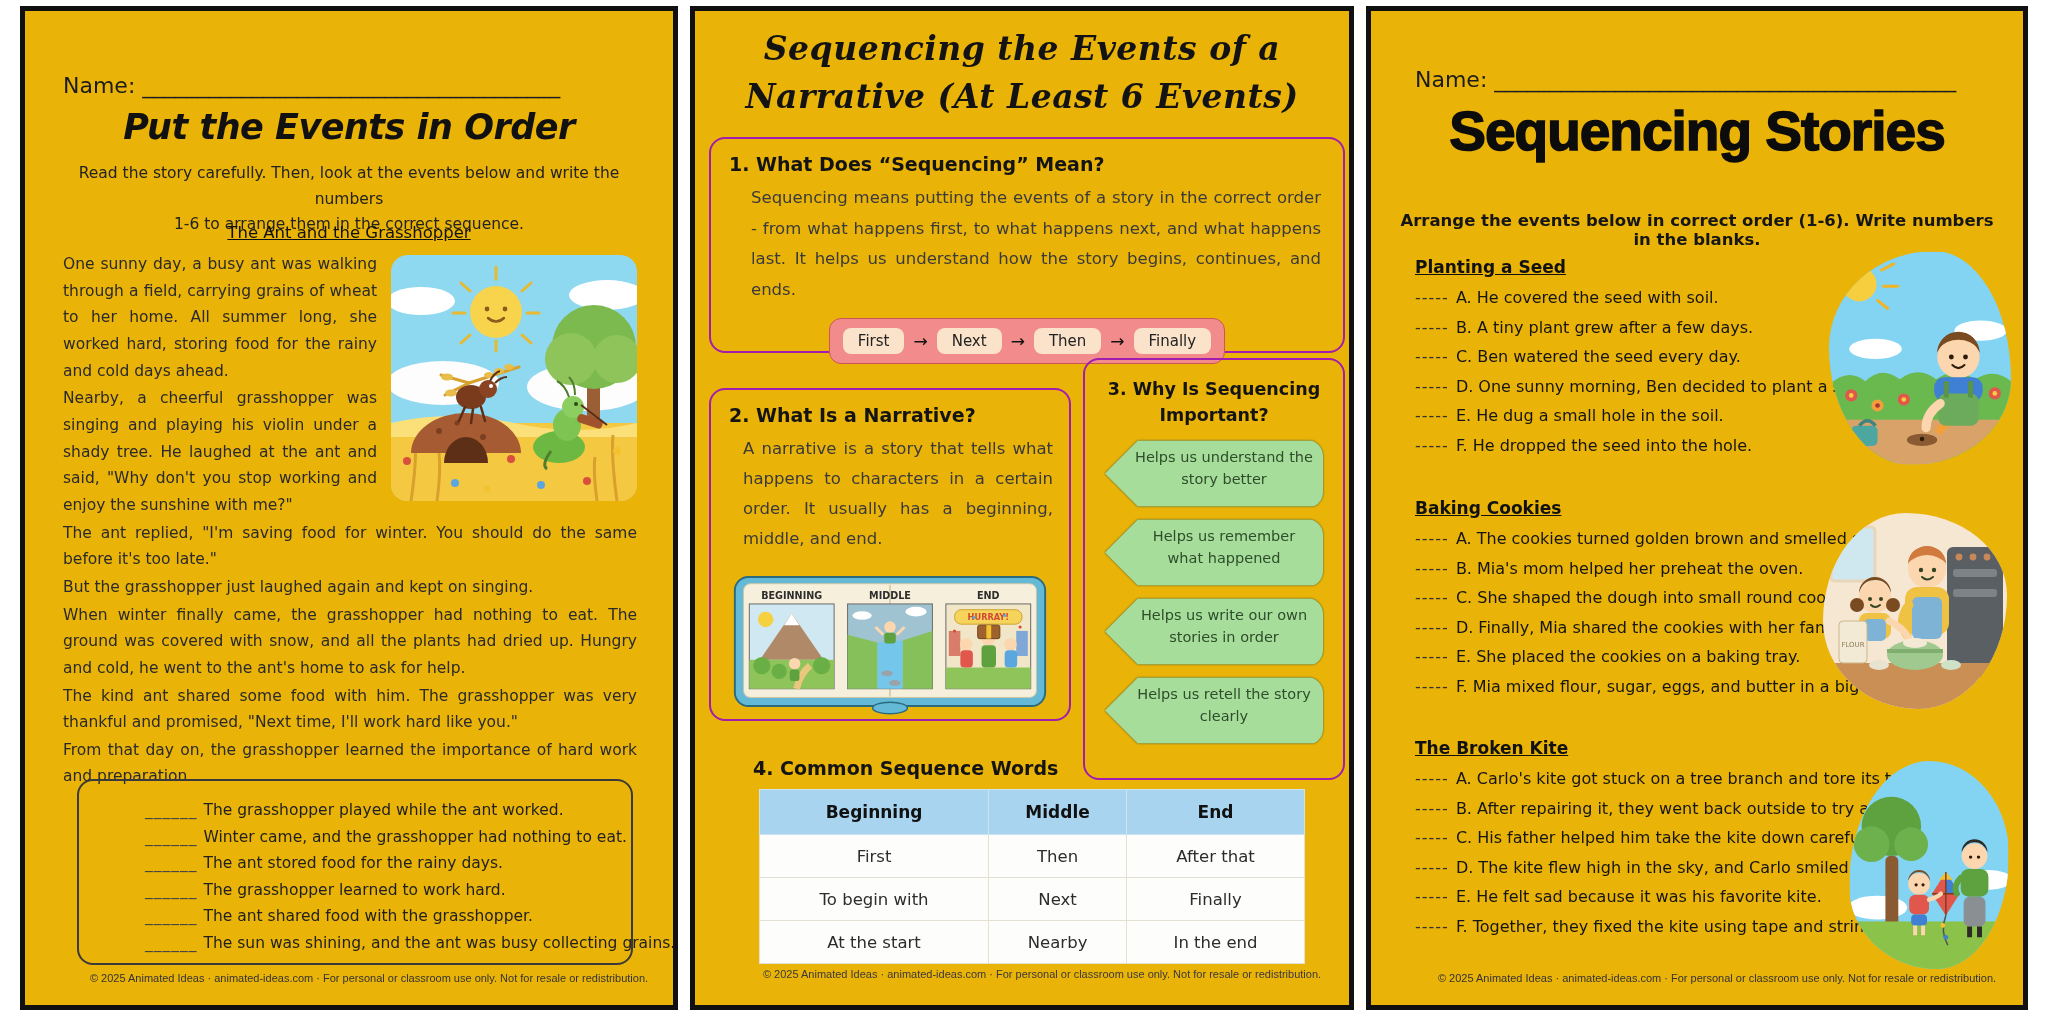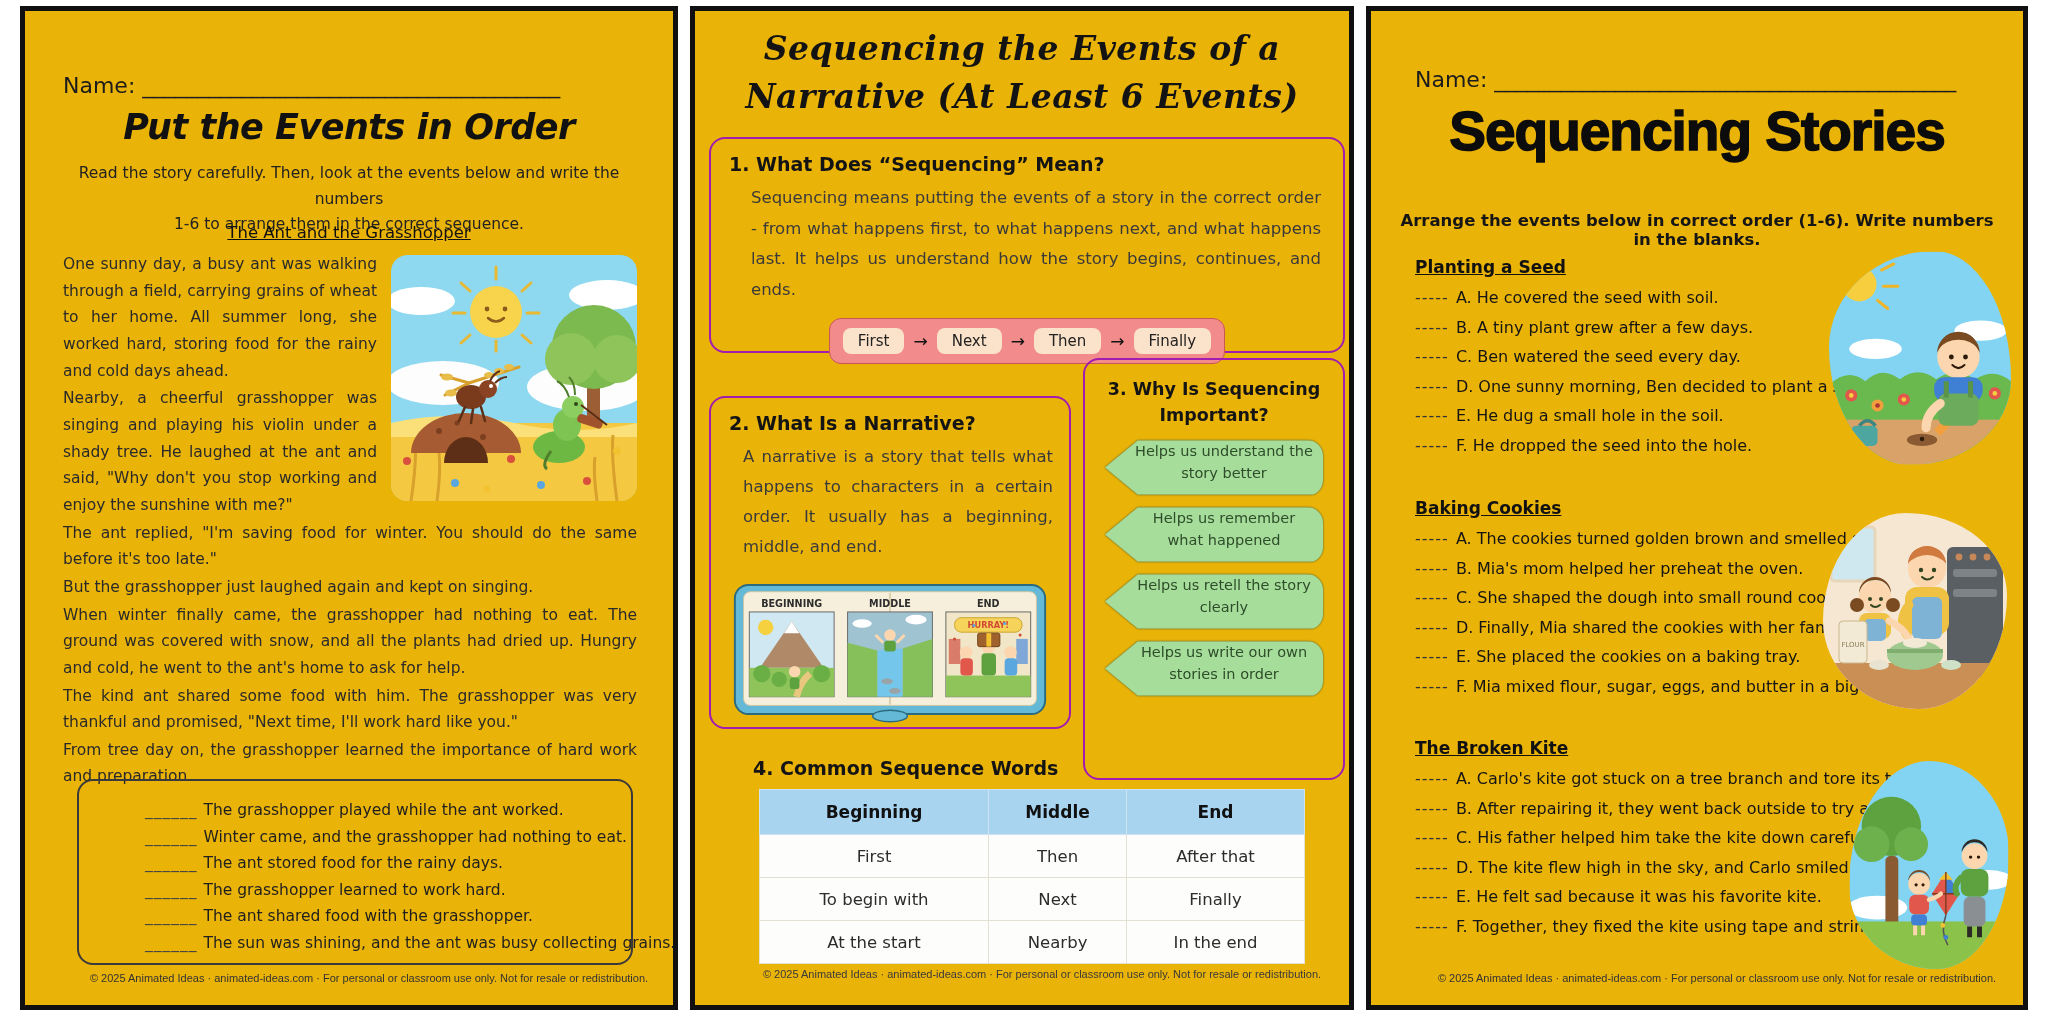--- a/index.html
+++ b/index.html
@@ -30,33 +30,33 @@
           font-family:"Liberation Sans",sans-serif;padding-left:40px;}
   #page1 .footer{top:961px;}
 
   
   .p2-title{position:absolute;left:0;right:0;text-align:center;font-family:"DejaVu Serif",serif;
             font-style:italic;font-weight:bold;font-size:33px;color:#131313;letter-spacing:0.5px;}
   .p2-title.l1{top:18px;}
   .p2-title.l2{top:66px;}
   .p2box{position:absolute;border:2px solid #a21caf;border-radius:16px;box-sizing:border-box;background:transparent;}
   #p2box1{left:14px;top:126px;width:636px;height:216px;}
-  #p2box2{left:14px;top:385px;width:362px;height:333px;}
+  #p2box2{left:14px;top:377px;width:362px;height:333px;}
   #p2box3{left:388px;top:347px;width:262px;height:422px;}
   .p2-h{font-size:19px;font-weight:bold;color:#141414;margin:14px 0 8px 18px;}
   .p2-body{font-size:16.5px;line-height:1.85;color:#3a3a3a;margin:0 22px 0 40px;text-align:justify;}
   .p2-flow{display:flex;justify-content:center;margin-top:13px;}
   .p2-flow-inner{display:inline-flex;align-items:center;background:#f28b8b;border:1.5px solid #c55;
                  border-radius:12px;padding:9px 13px;}
   .p2-chip{background:#fbe3cb;border-radius:8px;padding:4px 15px;font-size:15px;color:#222;}
   .p2-arrow{margin:0 9px;font-size:17px;color:#111;}
   .p2-body2{font-size:16.5px;line-height:1.82;color:#3a3a3a;margin:0 16px 0 32px;text-align:justify;}
   .p2-book{display:block;margin:12px auto 0 auto;}
   .p2-h3{font-size:17.5px;font-weight:bold;text-align:center;color:#141414;line-height:1.5;margin-top:16px;}
-  .p2-reason{width:218px;height:56px;margin:11px auto 0 auto;background:#a7dd9b;border-radius:16px;
+  .p2-reason{width:218px;height:68px;margin:11px auto 0 auto;background:#a7dd9b;border-radius:16px;
              clip-path:polygon(0 50%,15% 2%,100% 2%,100% 98%,15% 98%);
              display:flex;align-items:center;justify-content:center;text-align:center;
              font-size:14.5px;color:#2e4d2a;padding:0 10px 10px 30px;box-sizing:border-box;line-height:1.45;}
   .p2-reasonwrap{filter:drop-shadow(0 0 1px #3c5c38);}
   .p2-s4h{position:absolute;left:58px;top:746px;font-size:19px;font-weight:bold;color:#141414;}
   .p2-table{position:absolute;left:64px;top:778px;width:546px;border-collapse:collapse;
             font-size:16.5px;color:#2c2c2c;}
   .p2-table th{background:#a8d4f0;font-weight:bold;font-size:17px;height:42px;border:1px solid #cfe2ef;color:#111;}
   .p2-table td{background:#fdfdfb;height:40px;text-align:center;border:1px solid #e4e0d2;}
   #page2 .footer{top:957px;color:#3a3a3a;}
@@ -170,21 +170,21 @@
               <circle cx="96" cy="234" r="3.4"></circle>
             </g>
         </svg>
       </span>
       <p>One sunny day, a busy ant was walking through a field, carrying grains of wheat to her home. All summer long, she worked hard, storing food for the rainy and cold days ahead.</p>
       <p>Nearby, a cheerful grasshopper was singing and playing his violin under a shady tree. He laughed at the ant and said, "Why don't you stop working and enjoy the sunshine with me?"</p>
       <p>The ant replied, "I'm saving food for winter. You should do the same before it's too late."</p>
       <p>But the grasshopper just laughed again and kept on singing.</p>
       <p>When winter finally came, the grasshopper had nothing to eat. The ground was covered with snow, and all the plants had dried up. Hungry and cold, he went to the ant's home to ask for help.</p>
       <p>The kind ant shared some food with him. The grasshopper was very thankful and promised, "Next time, I'll work hard like you."</p>
-      <p>From tree day on, the grasshopper learned the importance of hard work and preparation.</p>
+      <p>From that day on, the grasshopper learned the importance of hard work and preparation.</p>
     </div>
 
     <div class="p1-events">
       <div class="evrow"><span class="blank">______</span><span>The grasshopper played while the ant worked.</span></div>
       <div class="evrow"><span class="blank">______</span><span>Winter came, and the grasshopper had nothing to eat.</span></div>
       <div class="evrow"><span class="blank">______</span><span>The ant stored food for the rainy days.</span></div>
       <div class="evrow"><span class="blank">______</span><span>The grasshopper learned to work hard.</span></div>
       <div class="evrow"><span class="blank">______</span><span>The ant shared food with the grasshopper.</span></div>
       <div class="evrow"><span class="blank">______</span><span>The sun was shining, and the ant was busy collecting grains.</span></div>
     </div>
@@ -283,24 +283,24 @@
         <div>3. Why Is Sequencing</div>
         <div>Important?</div>
       </div>
       <div class="p2-reasonwrap">
           <div class="p2-reason">Helps us understand the story better</div>
         </div>
       <div class="p2-reasonwrap">
           <div class="p2-reason">Helps us remember what happened</div>
         </div>
       <div class="p2-reasonwrap">
-          <div class="p2-reason">Helps us retell the story clearly</div>
+          <div class="p2-reason">Helps us write our own stories in order</div>
         </div>
       <div class="p2-reasonwrap">
-          <div class="p2-reason">Helps us write our own stories in order</div>
+          <div class="p2-reason">Helps us retell the story clearly</div>
         </div>
     </div>
 
     <div class="p2-s4h">4. Common Sequence Words</div>
     <table class="p2-table">
       <thead>
         <tr>
           <th>Beginning</th>
           <th>Middle</th>
           <th>End</th>

